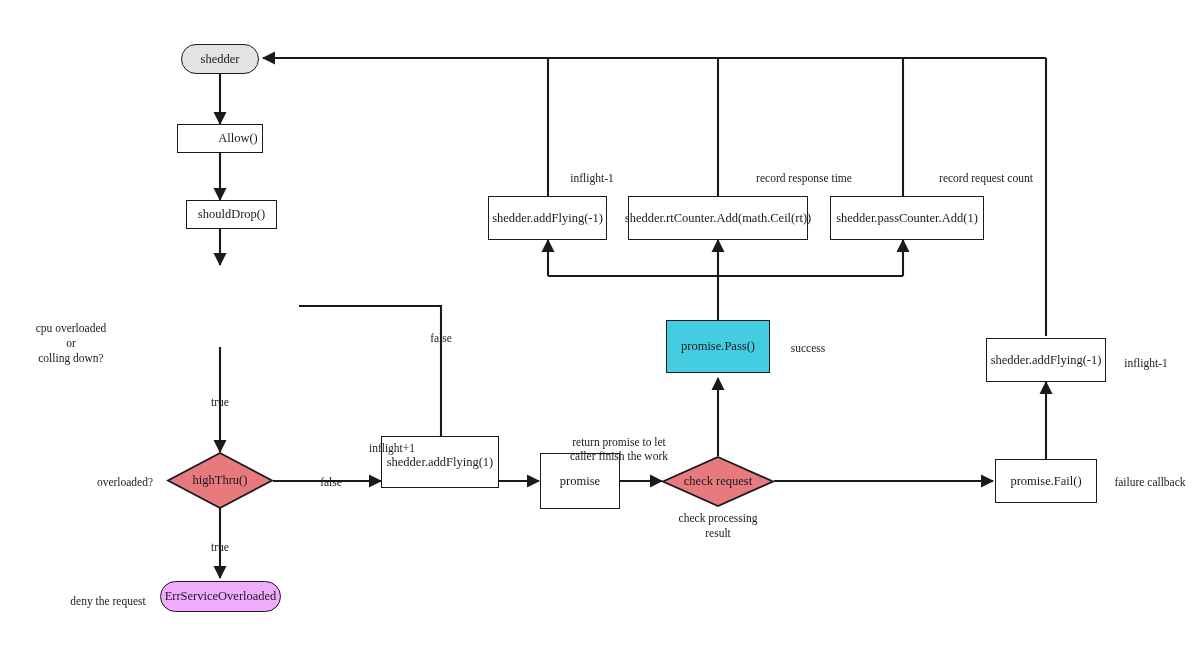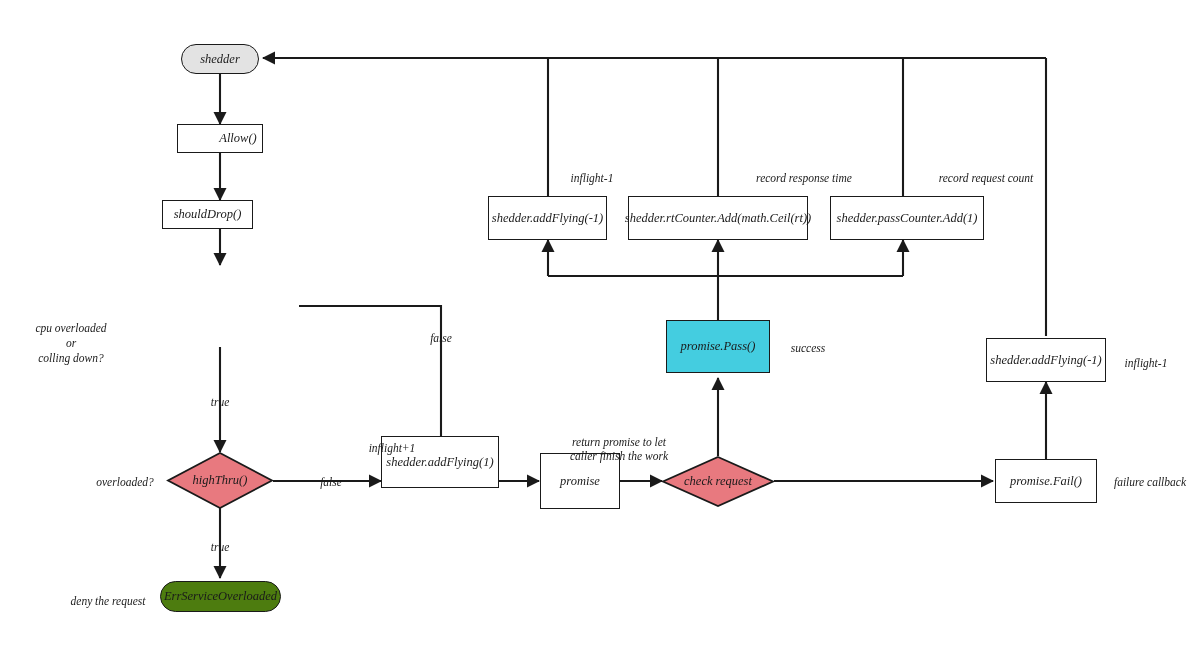--- a/index.html
+++ b/index.html
@@ -7,21 +7,20 @@
     padding: 0;
     background: #ffffff;
   }
   #canvas {
     position: relative;
     width: 1200px;
     height: 649px;
     background: #ffffff;
     font-family: "Liberation Serif", "DejaVu Serif", serif;
     overflow: hidden;
-    font-style: italic;
   }
   svg#wires {
     position: absolute;
     left: 0;
     top: 0;
     width: 1200px;
     height: 649px;
     pointer-events: none;
   }
   .node {
@@ -38,21 +37,21 @@
     border: 1.6px solid #1a1a1a;
     background: #ffffff;
     font-size: 12.5px;
   }
   .terminator {
     border: 1.8px solid #1a1a1a;
     border-radius: 16px;
     font-size: 12.5px;
   }
   .term-start { background: #e3e3e3; }
-  .term-err   { background: #4d7c0f; }
+  .term-err   { background: #f0abfc; }
   .pass-box {
     border: 1.8px solid #1a1a1a;
     background: #44cde0;
     font-size: 12.5px;
   }
   .diamond-wrap {
     position: absolute;
   }
   .diamond-wrap svg {
     position: absolute;
@@ -144,21 +143,21 @@
   </svg>
 
   <div class="node terminator term-start" style="left:181px; top:44px; width:78px; height:30px;">
     <span>shedder</span>
   </div>
 
   <div class="node rect" style="left:177px; top:124px; width:86px; height:29px;padding-left:36px;">
     <span>Allow()</span>
   </div>
 
-  <div class="node rect" style="left:162px; top:200px; width:91px; height:29px;">
+  <div class="node rect" style="left:186px; top:200px; width:91px; height:29px;">
     <span>shouldDrop()</span>
   </div>
 
 
   <div class="diamond-wrap" style="left:167px; top:452px; width:106px; height:57px;">
     <svg width="106" height="57" viewBox="0 0 106 57" xmlns="http://www.w3.org/2000/svg">
       <polygon points="53,1 105,28.5 53,56 1,28.5" fill="#e8797f" stroke="#1a1a1a" stroke-width="1.8"></polygon>
     </svg>
     <div class="diamond-label">highThru()</div>
   </div>
@@ -232,14 +231,16 @@
   <div class="edge-label" style="left:1116px; top:356px; width:60px;">inflight-1</div>
 
   <div class="side-note" style="left:8px; top:289px; width:126px;margin-top:32px;">cpu overloaded
 or
 colling down?</div>
 
   <div class="side-note" style="left:88px; top:475px; width:74px;">overloaded?</div>
 
   <div class="side-note" style="left:60px; top:594px; width:96px;">deny the request</div>
 
+  <div class="side-note" style="left:658px; top:511px; width:120px;">check processing
+result</div>
 
 </div>
 
 </body></html>

